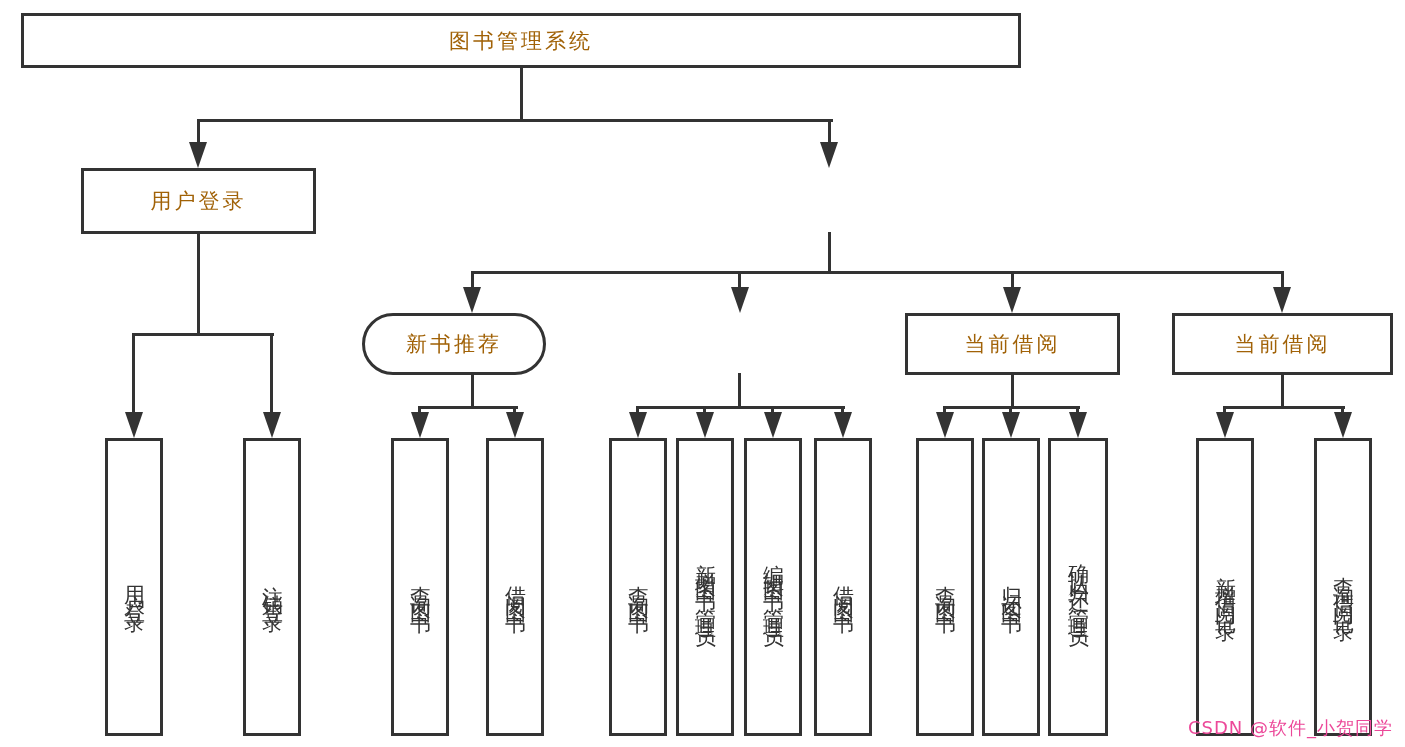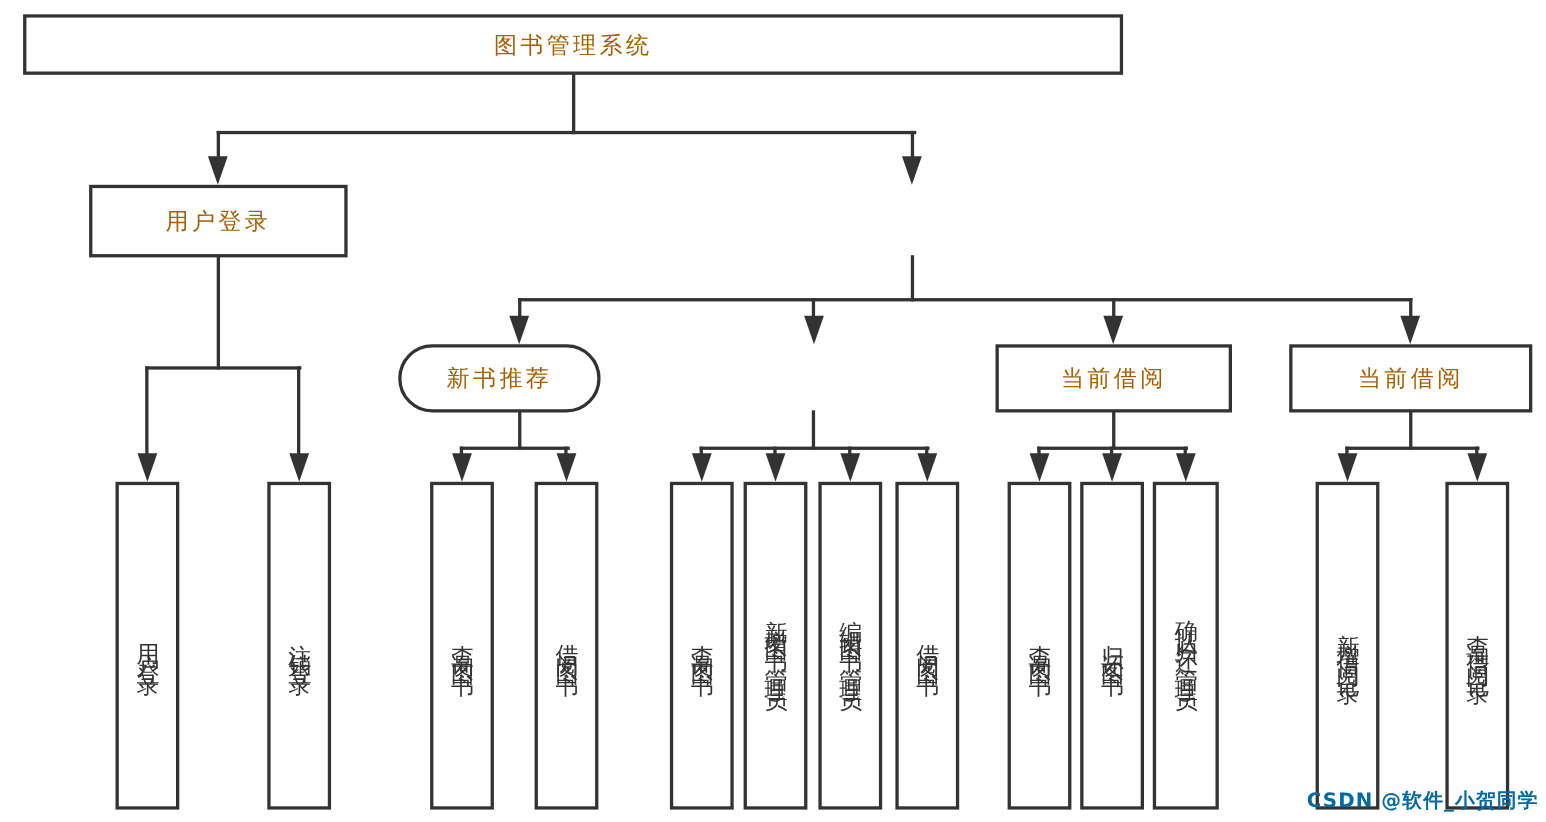--- a/index.html
+++ b/index.html
@@ -9,21 +9,21 @@
   .box{position:absolute;box-sizing:border-box;border:3px solid #333333;background:#ffffff;
        display:flex;align-items:center;justify-content:center;}
   .hlabel{font-size:21px;letter-spacing:3px;color:#a16207;white-space:nowrap;}
   .leaf .vlabel{writing-mode:vertical-rl;text-orientation:mixed;font-size:21px;
        letter-spacing:9px;color:#333333;line-height:1;}
   .line{position:absolute;background:#333333;}
   .arrow{position:absolute;width:0;height:0;
        border-left:9px solid transparent;border-right:9px solid transparent;
        border-top:26px solid #333333;}
   .watermark{position:absolute;left:1188px;top:716px;font-size:18px;letter-spacing:1px;
-       color:#0369a1;white-space:nowrap;font-weight:bold;}
+       color:#ec4899;white-space:nowrap;}
 </style>
 </head>
 <body>
 
 <div class="stage">
 
   <div class="box" style="left:21px;top:13px;width:1000px;height:55px;">
     <span class="hlabel">图书管理系统</span>
   </div>
 

